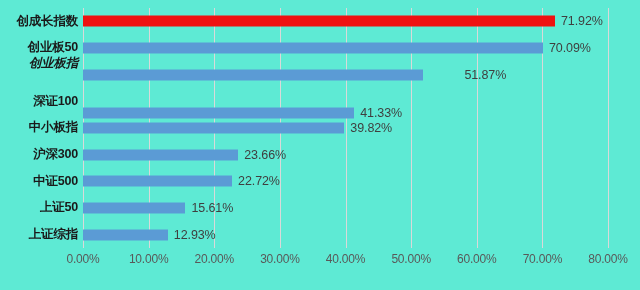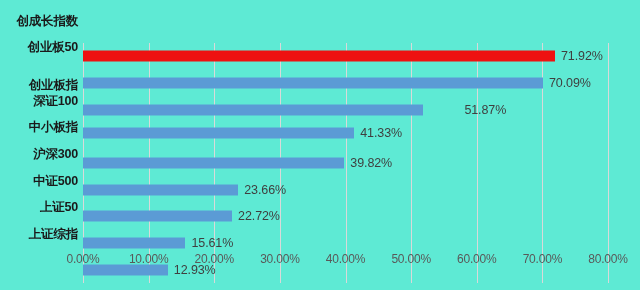--- a/index.html
+++ b/index.html
@@ -18,21 +18,20 @@
   }
 
   
   .plot-area {
     position: absolute;
     left: 83px;
     top: 8px;
     width: 525px;   
     height: 240px;
     box-sizing: border-box;
-    margin-top: 35px;
   }
 
   
   .gridline {
     position: absolute;
     top: 0;
     bottom: 0;
     width: 1px;
     background: #d9d9d9;
   }
@@ -114,21 +113,21 @@
   }
 </style>
 </head>
 <body>
 
 <div id="chart-root">
 
   <div class="cat-labels">
       <div class="cat-label" style="top: 0px; height: 26.6667px;">创成长指数</div>
       <div class="cat-label" style="top: 26.6667px; height: 26.6667px;">创业板50</div>
-      <div class="cat-label" style="top: 64px; height: 26.6667px;">创业板指</div>
+      <div class="cat-label" style="top: 42px; height: 26.6667px; font-style: italic;">创业板指</div>
       <div class="cat-label" style="top: 80px; height: 26.6667px;">深证100</div>
       <div class="cat-label" style="top: 106.667px; height: 26.6667px;">中小板指</div>
       <div class="cat-label" style="top: 133.333px; height: 26.6667px;">沪深300</div>
       <div class="cat-label" style="top: 160px; height: 26.6667px;">中证500</div>
       <div class="cat-label" style="top: 186.667px; height: 26.6667px; margin-left: 31px;">上证50</div>
       <div class="cat-label" style="top: 213.333px; height: 26.6667px;">上证综指</div>
     </div>
 
   <div class="plot-area">
     <div class="gridlines">
@@ -148,21 +147,21 @@
           <div class="value-label" style="left: 471.975px;">71.92%</div>
         </div>
         <div class="row" style="top: 26.6667px; height: 26.6667px; padding-left: 12px;">
           <div class="bar" style="width: 459.966px; background: rgb(91, 155, 213);"></div>
           <div class="value-label" style="left: 459.966px;">70.09%</div>
         </div>
         <div class="row" style="top: 53.3333px; height: 26.6667px;">
           <div class="bar" style="width: 340.397px; background: rgb(91, 155, 213);"></div>
           <div class="value-label" style="left: 340.397px; padding-left: 41px;">51.87%</div>
         </div>
-        <div class="row" style="top: 77px; height: 26.6667px;">
+        <div class="row" style="top: 92px; height: 26.6667px;">
           <div class="bar" style="width: 271.228px; background: rgb(91, 155, 213);"></div>
           <div class="value-label" style="left: 271.228px;">41.33%</div>
         </div>
         <div class="row" style="top: 106.667px; height: 26.6667px; text-align: right;">
           <div class="bar" style="width: 261.319px; background: rgb(91, 155, 213);"></div>
           <div class="value-label" style="left: 261.319px;">39.82%</div>
         </div>
         <div class="row" style="top: 133.333px; height: 26.6667px;">
           <div class="bar" style="width: 155.269px; background: rgb(91, 155, 213);"></div>
           <div class="value-label" style="left: 155.269px;">23.66%</div>

